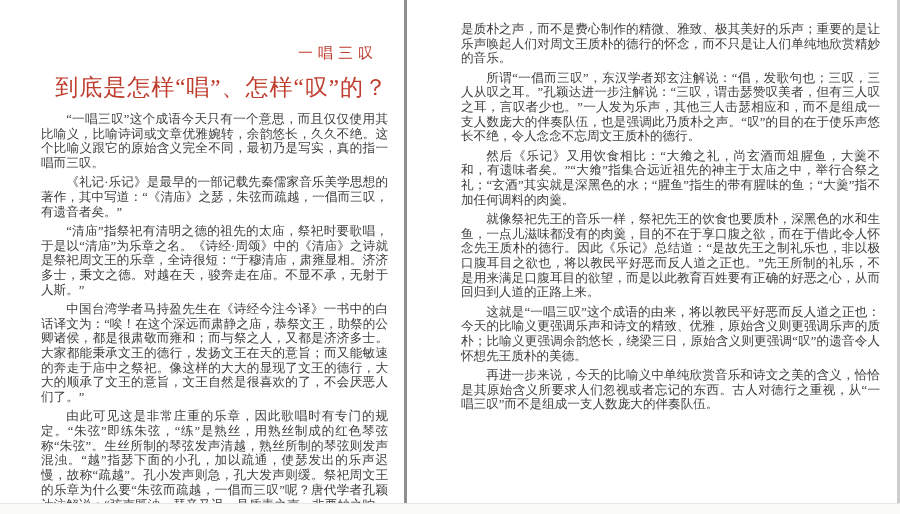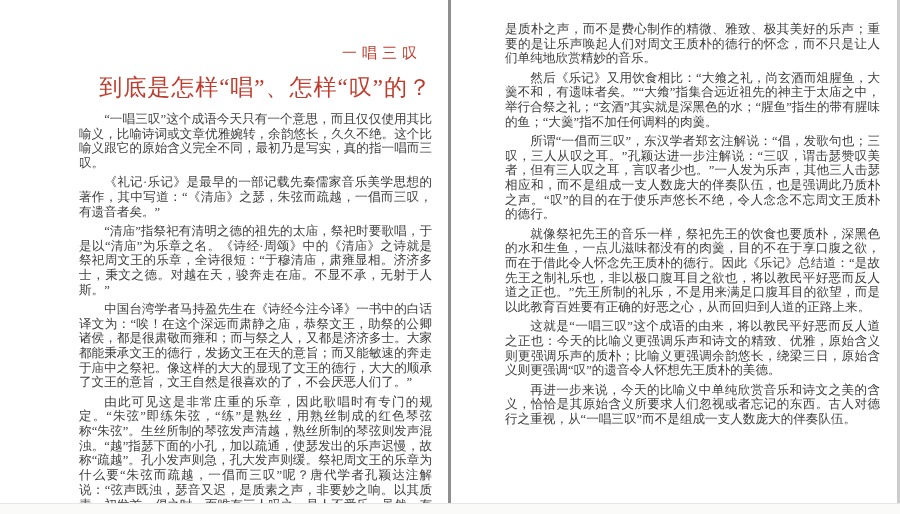--- a/index.html
+++ b/index.html
@@ -21,22 +21,22 @@
     height: 503px;
     display: flex;
     background: #ffffff;
   }
   .page {
     box-sizing: border-box;
     height: 503px;
     overflow: hidden;
   }
   .page-left {
-    width: 448px;
-    padding: 44px 16px 0 79px;
+    width: 404px;
+    padding: 44px 16px 0 41px;
   }
   .page-divider {
     width: 3px;
     height: 503px;
     background: #8f8f8f;
     flex: 0 0 auto;
   }
   .page-right {
     flex: 1;
     padding: 22px 20px 0 54px;
@@ -109,22 +109,22 @@
       <p class="para">由此可见这是非常庄重的乐章，因此歌唱时有专门的规定。“朱弦”即练朱弦，“练”是熟丝，用熟丝制成的红色琴弦称“朱弦”。生丝所制的琴弦发声清越，熟丝所制的琴弦则发声混浊。“越”指瑟下面的小孔，加以疏通，使瑟发出的乐声迟慢，故称“疏越”。孔小发声则急，孔大发声则缓。祭祀周文王的乐章为什么要“朱弦而疏越，一倡而三叹”呢？唐代学者孔颖达注解说：“弦声既浊，瑟音又迟，是质素之声，非要妙之响。以其质素，初发首一倡之时，而唯有三人叹之，是人不爱乐。虽然，有遗余之音，言以其贵在于德，所以有遗余之音，念之不忘也。”</p>
       <p class="para">这段话的意思是说：之所以使弦声混浊，使瑟音迟慢，在于强调这</p>
     </div>
   </div>
 
   <div class="page-divider"></div>
 
   <div class="page page-right">
     <div class="body-text" style="margin-top:0;">
       <p class="para no-indent">是质朴之声，而不是费心制作的精微、雅致、极其美好的乐声；重要的是让乐声唤起人们对周文王质朴的德行的怀念，而不只是让人们单纯地欣赏精妙的音乐。</p>
+      <p class="para">所谓“一倡而三叹”，东汉学者郑玄注解说：“倡，发歌句也；三叹，三人从叹之耳。”孔颖达进一步注解说：“三叹，谓击瑟赞叹美者，但有三人叹之耳，言叹者少也。”一人发为乐声，其他三人击瑟相应和，而不是组成一支人数庞大的伴奏队伍，也是强调此乃质朴之声。“叹”的目的在于使乐声悠长不绝，令人念念不忘周文王质朴的德行。</p>
       <p class="para">然后《乐记》又用饮食相比：“大飨之礼，尚玄酒而俎腥鱼，大羹不和，有遗味者矣。”“大飨”指集合远近祖先的神主于太庙之中，举行合祭之礼；“玄酒”其实就是深黑色的水；“腥鱼”指生的带有腥味的鱼；“大羹”指不加任何调料的肉羹。</p>
-      <p class="para">所谓“一倡而三叹”，东汉学者郑玄注解说：“倡，发歌句也；三叹，三人从叹之耳。”孔颖达进一步注解说：“三叹，谓击瑟赞叹美者，但有三人叹之耳，言叹者少也。”一人发为乐声，其他三人击瑟相应和，而不是组成一支人数庞大的伴奏队伍，也是强调此乃质朴之声。“叹”的目的在于使乐声悠长不绝，令人念念不忘周文王质朴的德行。</p>
       <p class="para">就像祭祀先王的音乐一样，祭祀先王的饮食也要质朴，深黑色的水和生鱼，一点儿滋味都没有的肉羹，目的不在于享口腹之欲，而在于借此令人怀念先王质朴的德行。因此《乐记》总结道：“是故先王之制礼乐也，非以极口腹耳目之欲也，将以教民平好恶而反人道之正也。”先王所制的礼乐，不是用来满足口腹耳目的欲望，而是以此教育百姓要有正确的好恶之心，从而回归到人道的正路上来。</p>
       <p class="para">这就是“一唱三叹”这个成语的由来，将以教民平好恶而反人道之正也：今天的比喻义更强调乐声和诗文的精致、优雅，原始含义则更强调乐声的质朴；比喻义更强调余韵悠长，绕梁三日，原始含义则更强调“叹”的遗音令人怀想先王质朴的美德。</p>
       <p class="para">再进一步来说，今天的比喻义中单纯欣赏音乐和诗文之美的含义，恰恰是其原始含义所要求人们忽视或者忘记的东西。古人对德行之重视，从“一唱三叹”而不是组成一支人数庞大的伴奏队伍。</p>
     </div>
     <div class="right-edge"></div>
   </div>
 
 </div>
 
 <div class="bottom-edge"></div>

